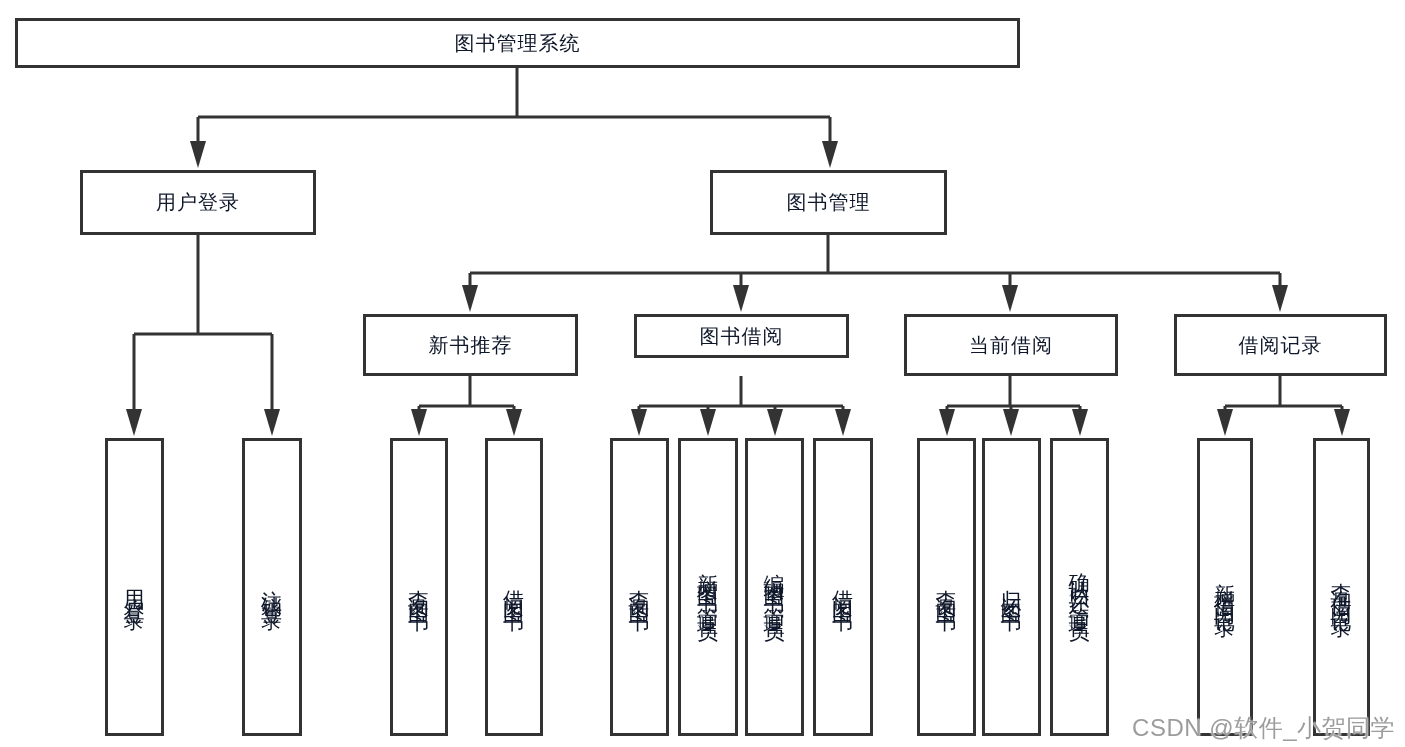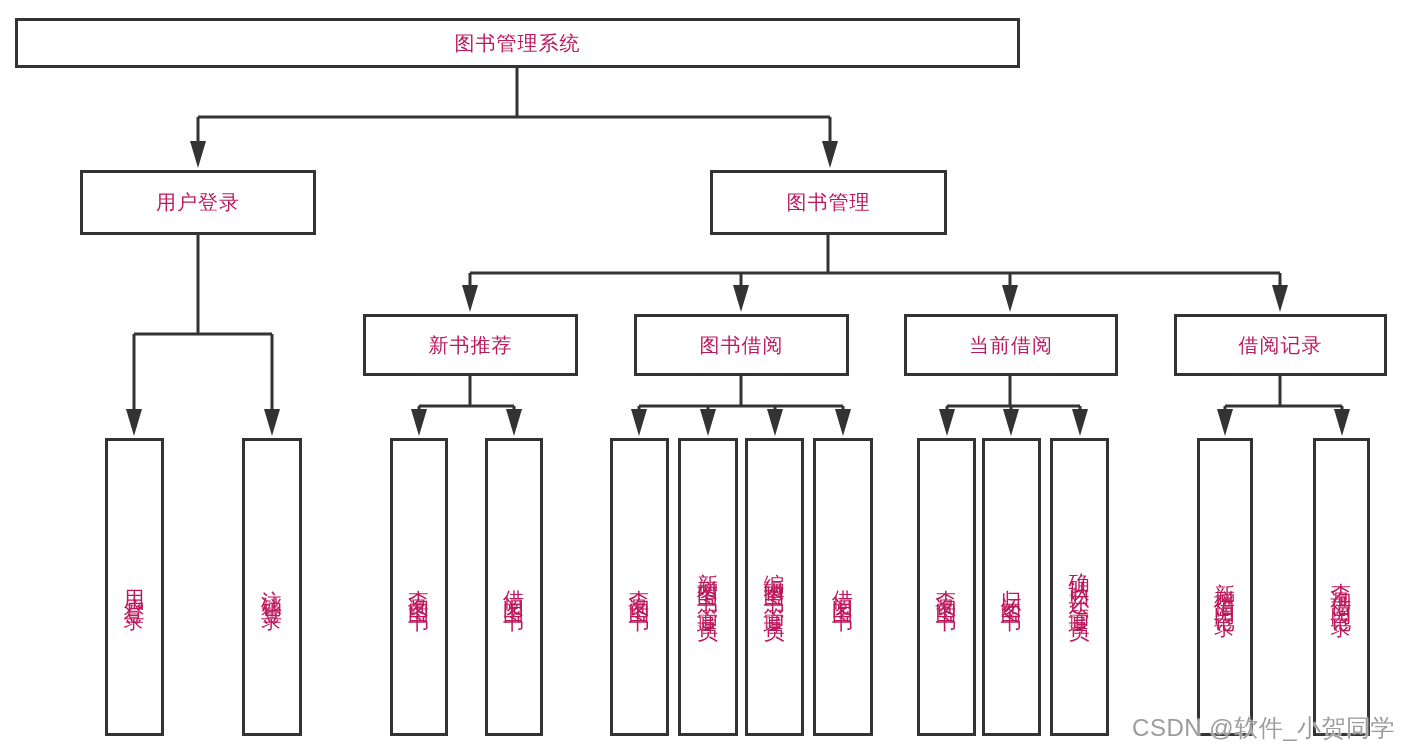--- a/index.html
+++ b/index.html
@@ -17,21 +17,21 @@
     width: 1405px; height: 747px;
   }
   .node {
     position: absolute;
     box-sizing: border-box;
     border: 3px solid #333333;
     background: #ffffff;
     display: flex;
     align-items: center;
     justify-content: center;
-    color: #be185d;
+    color: #0f172a;
   }
   .h-label { font-size: 20px; letter-spacing: 1px; white-space: nowrap; }
   .leaf { top: 438px; height: 298px; }
   .vtext {
     writing-mode: vertical-rl;
     text-orientation: mixed;
     font-size: 21px;
     letter-spacing: 7px;
     line-height: 1;
     white-space: nowrap;
@@ -103,21 +103,21 @@
   <div class="node" style="left:80px; top:170px; width:236px; height:65px;">
     <span class="h-label">用户登录</span>
   </div>
   <div class="node" style="left:710px; top:170px; width:237px; height:65px;">
     <span class="h-label">图书管理</span>
   </div>
 
   <div class="node" style="left:363px; top:314px; width:215px; height:62px;justify-content:center;">
     <span class="h-label">新书推荐</span>
   </div>
-  <div class="node" style="left:634px; top:314px; width:215px; height:62px;">
+  <div class="node" style="left:634px; top:314px; width:215px; height:44px;">
     <span class="h-label">图书借阅</span>
   </div>
   <div class="node" style="left:1174px; top:314px; width:213px; height:62px;">
     <span class="h-label">借阅记录</span>
   </div>
   <div class="node" style="left:904px; top:314px; width:214px; height:62px;">
     <span class="h-label">当前借阅</span>
   </div>
 
   <div class="node leaf" style="left:105px; width:59px;">

